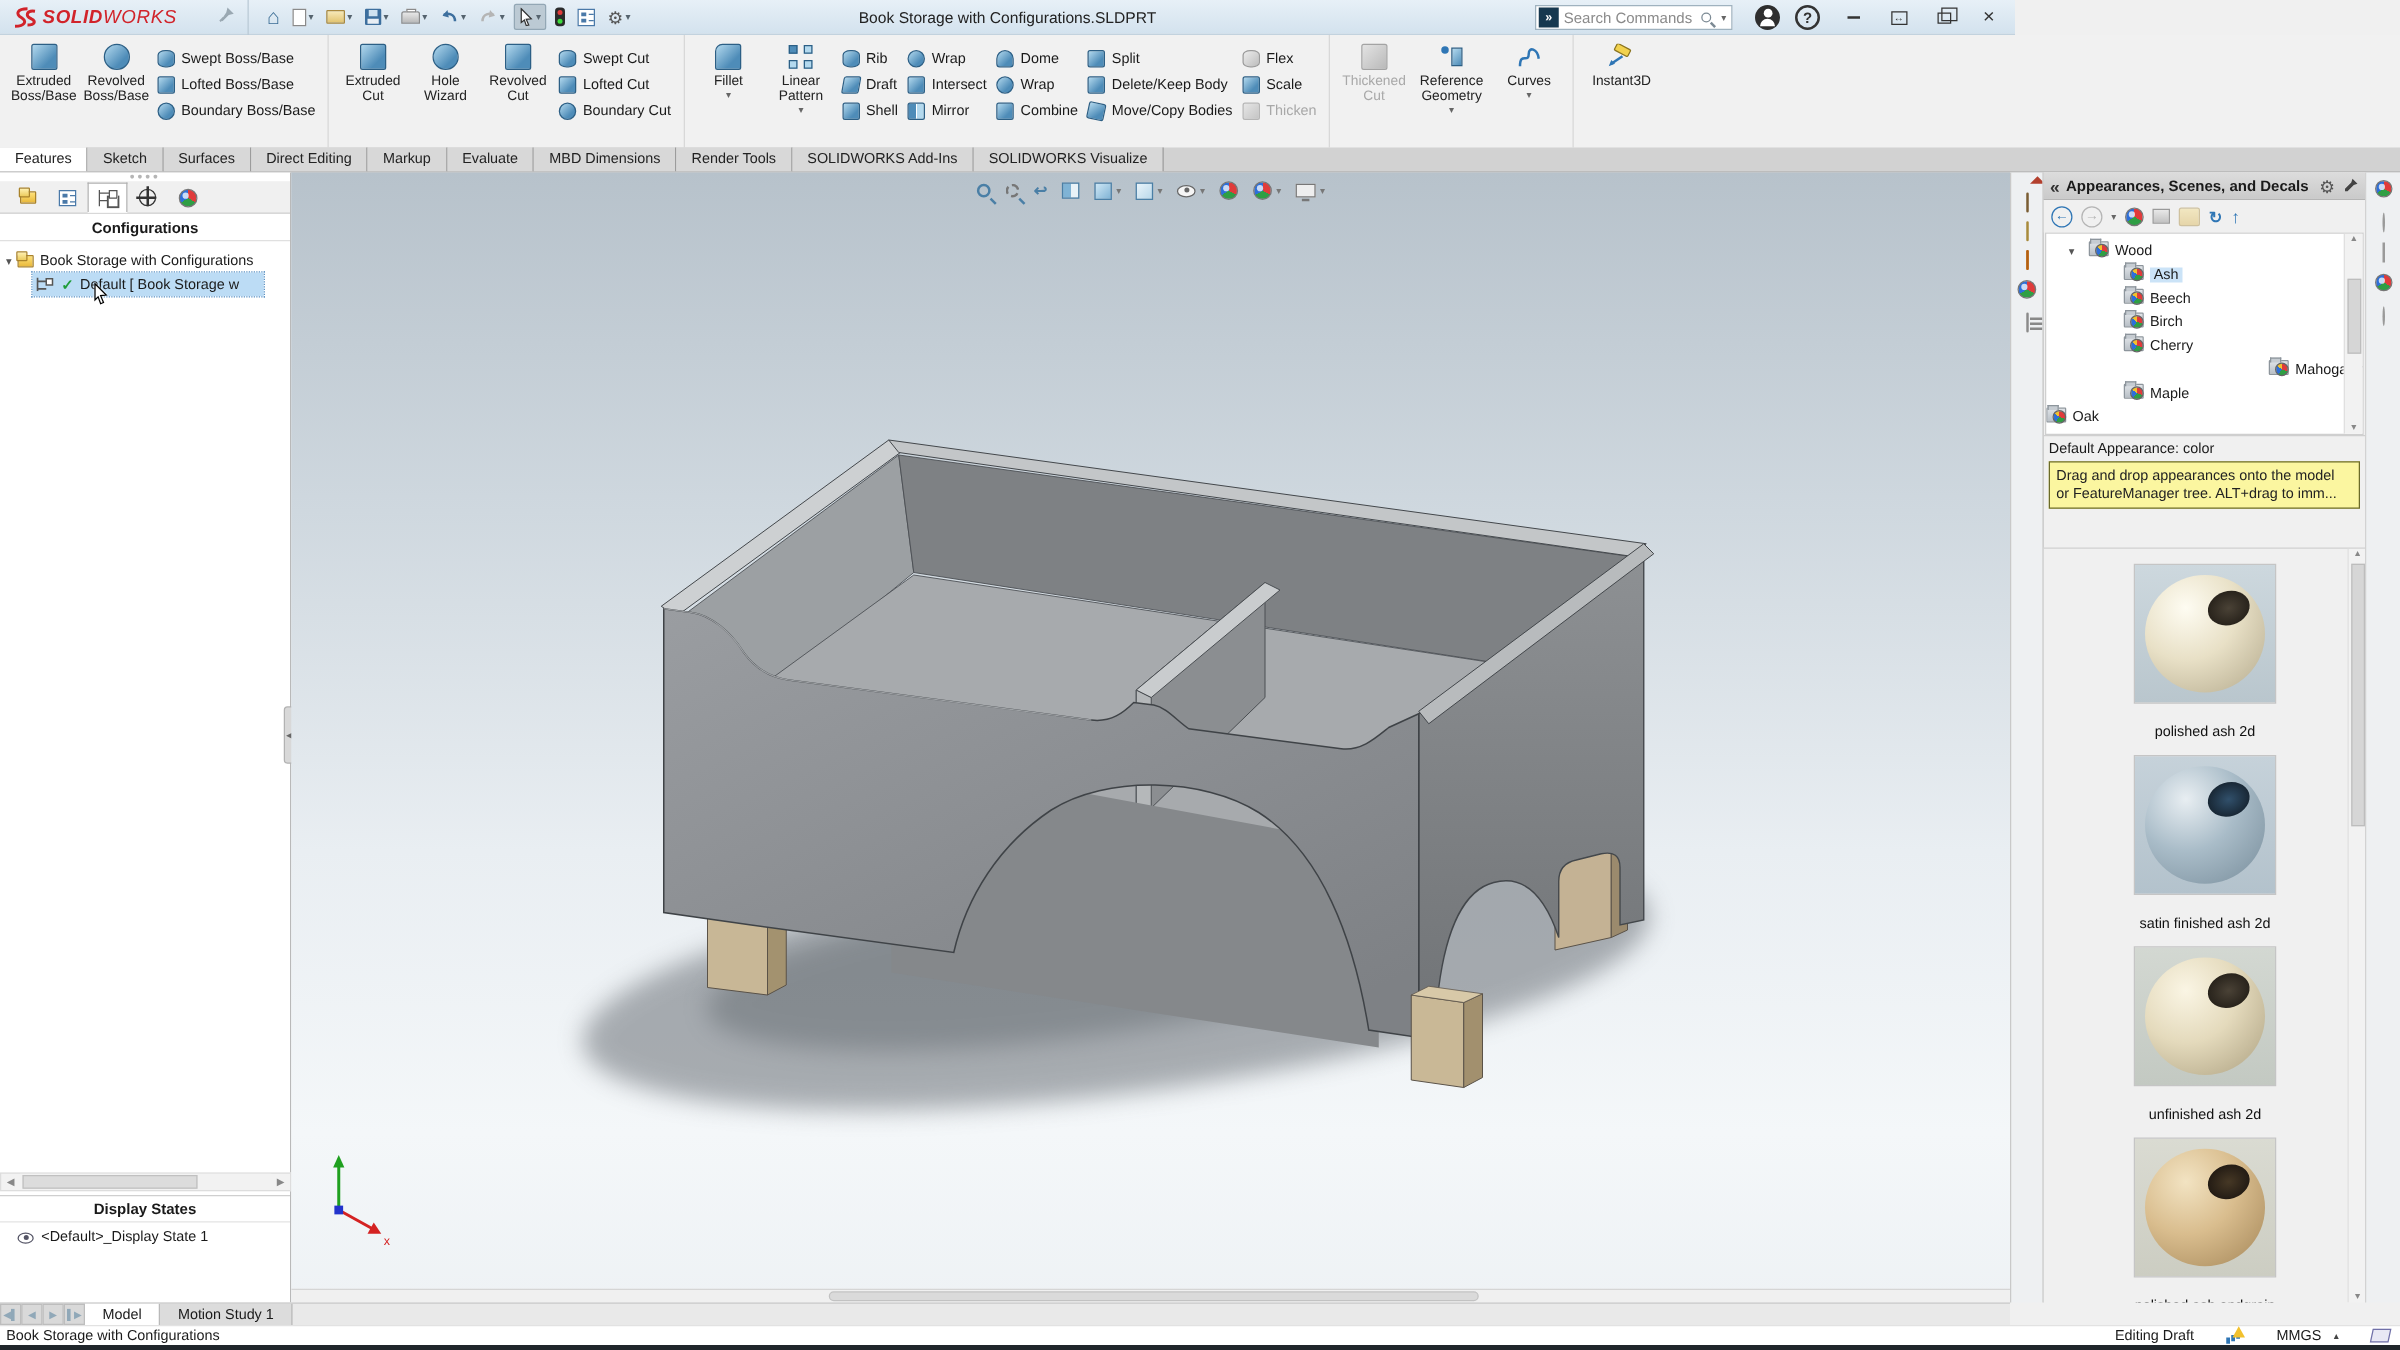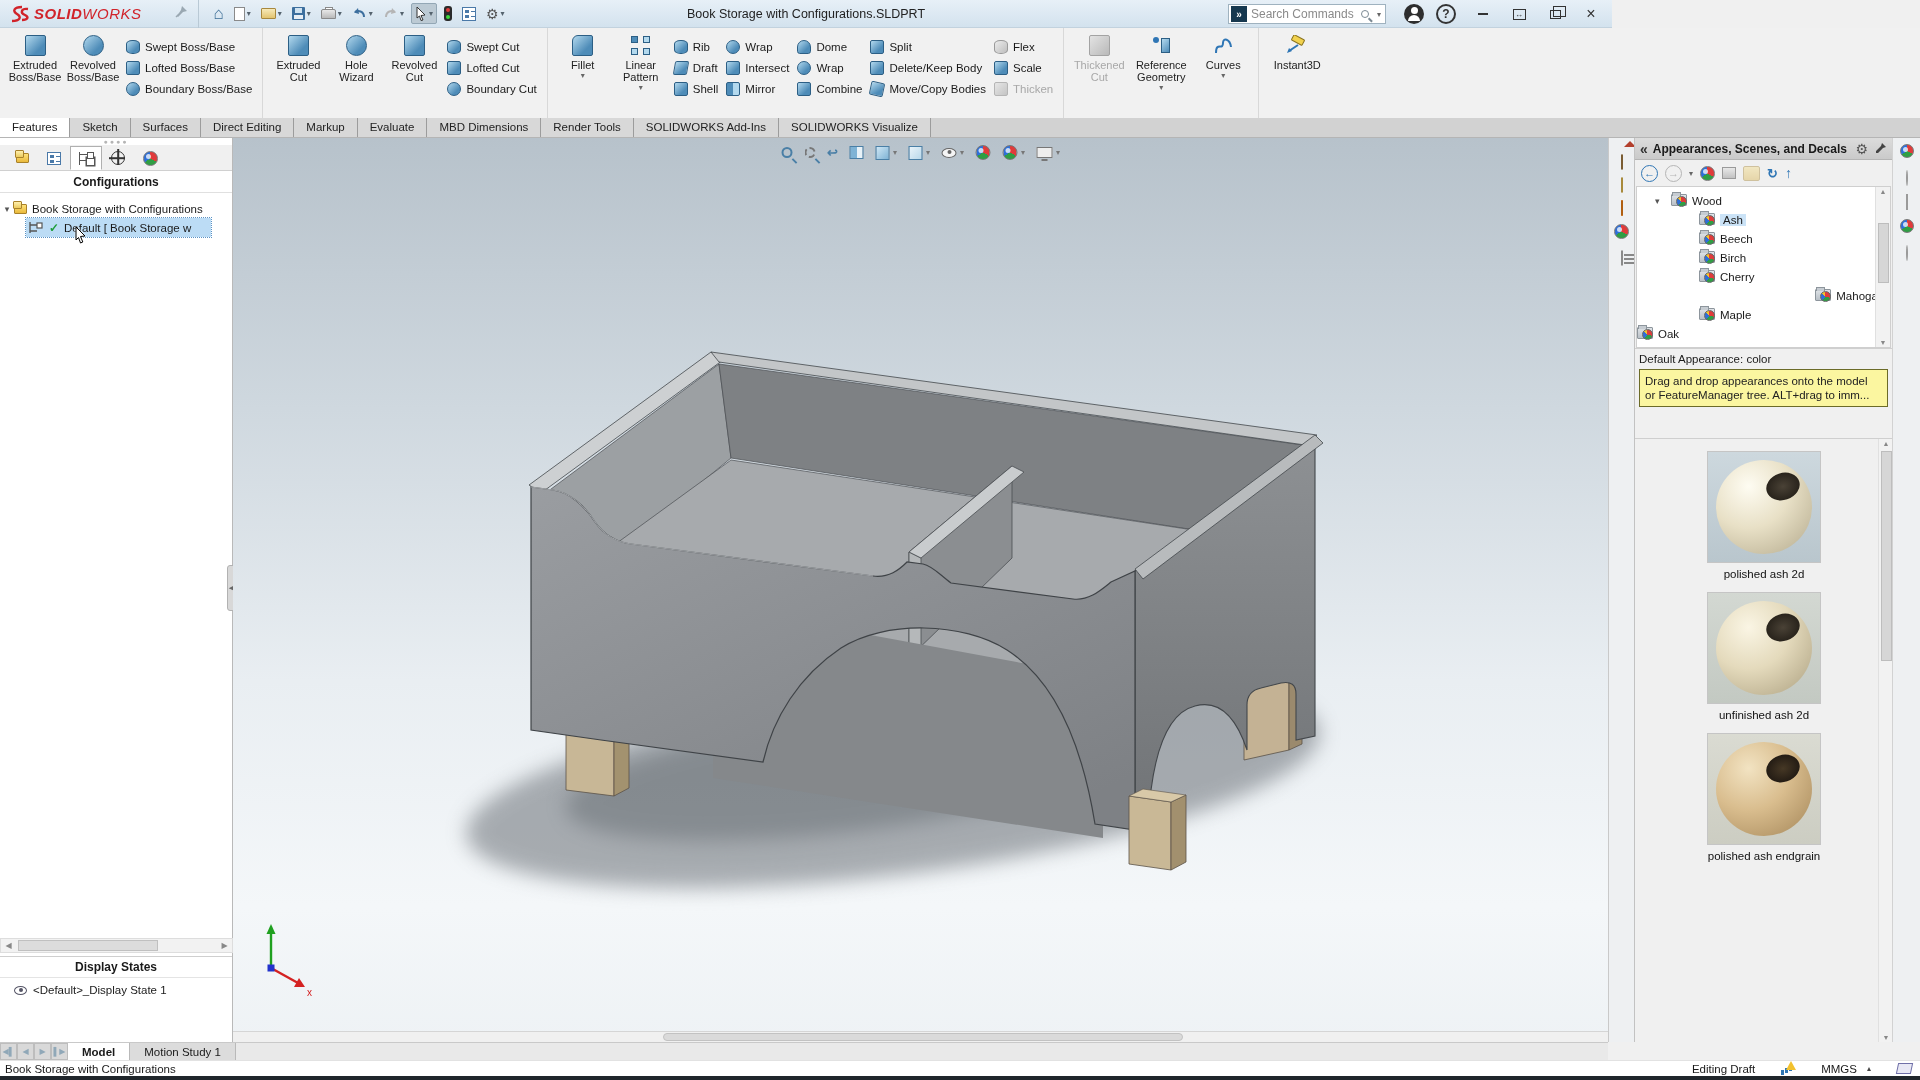--- a/index.html
+++ b/index.html
@@ -155,21 +155,21 @@
   .tp-trow .tw { width:16px; text-align:center; color:#555; font-size:9px; }
   .tp-trow .ic { margin-right:5px; }
   .tp-trow .lab.sel { background:#cbe3f7; padding:0 3px; }
   .vscroll { position:absolute; right:0; top:0; width:15px; height:100%; background:#f2f2f2; border-left:1px solid #e0e0e0; display:flex; flex-direction:column; align-items:center; justify-content:space-between; padding:1px 0;}
   .vscroll .a { font-size:7px; color:#888; }
   .vscroll .vtrack { flex:1; width:13px; position:relative; }
   .vscroll .vthumb { position:absolute; left:1px; width:11px; background:#d6d6d6; border:1px solid #bdbdbd;}
   .tp-defapp { font-size:11.5px; padding:4px 4px 2px 4px; border-top:1px solid #cfcfcf;}
   .tp-tip { margin:2px 4px; background:#fbf6a0; border:1px solid #6b6b28; padding:4px 5px; font-size:11.5px; line-height:14px; color:#222;}
   .tp-thumbs { position:absolute; left:0; top:300px; bottom:0; width:258px; border-top:1px solid #cfcfcf; background:#f0f0f0; overflow:hidden;}
-  .thumb-item { width:226px; display:flex; flex-direction:column; align-items:center; margin:12px auto 0 auto;}
+  .thumb-item { width:226px; display:flex; flex-direction:column; align-items:center; margin:12px auto 0 auto;gap:12px;}
   .thumb-img { width:114px; height:112px; display:flex; align-items:center; justify-content:center; border:1px solid #c5c5c5;}
   .t1 .thumb-img { background:linear-gradient(#cdd8de,#b9c6cd); } 
   .t2 .thumb-img { background:linear-gradient(#c6d2da,#b3c2cc); }
   .t3 .thumb-img { background:linear-gradient(#d3d8d2,#c3c9c2); }
   .t4 .thumb-img { background:linear-gradient(#dadbd2,#cccdc2); }
   .ball { width:96px; height:94px; border-radius:50%; position:relative; }
   .t1 .ball { background:radial-gradient(circle at 34% 28%, #fefcf2, #e8e0c6 45%, #b7ad90 95%); }
   .t2 .ball { background:radial-gradient(circle at 34% 28%, #e8eef2, #a9bcc8 45%, #7b909e 95%); }
   .t3 .ball { background:radial-gradient(circle at 34% 28%, #faf5e4, #e4dabc 45%, #b0a484 95%); }
   .t4 .ball { background:radial-gradient(circle at 34% 28%, #f2e3c2, #d9bd8e 45%, #a8placeholder 95%); background:radial-gradient(circle at 34% 28%, #f2e3c2, #d9bd8e 45%, #a88a5c 95%); }
@@ -182,21 +182,21 @@
   #tp-stripR { position:absolute; left:1892px; top:138px; width:28px; height:904px; background:#eef0f2; border-left:1px solid #d2d2d2; display:flex; flex-direction:column; align-items:center; padding-top:6px;}
   #tp-stripR > div { margin-bottom:10px; }
   .wheel.small { width:14px; height:14px; }
   .grayball { width:14px; height:14px; border-radius:50%; background:radial-gradient(circle at 35% 30%, #eee, #b5b5b5); border:1px solid #9a9a9a;}
   .graybox { width:14px; height:12px; background:linear-gradient(#e8e8e8,#c2c2c2); border:1px solid #9a9a9a;}
 
   
   #bottomtabs { position:absolute; left:0; top:1042px; width:1608px; height:18px; background:#e9e9e9; display:flex; align-items:stretch; border-top:1px solid #c9c9c9;}
   .navsq { width:17px; display:flex; align-items:center; justify-content:center; background:#d9d9d9; border:1px solid #bdbdbd; color:#8aa all; color:#90a8b8; font-size:8px;}
   .mtab { padding:2px 14px; font-size:11.5px; display:flex; align-items:center; border-right:1px solid #b9b9b9;}
-  .mtab.active { background:#fff; font-weight:bold; }
+  .mtab.active { background:#fff; font-weight:normal; }
   .mtab.idle { background:#dcdcdc; }
   #statusbar { position:absolute; left:0; top:1060px; width:1920px; height:16px; background:#fff; display:flex; align-items:center; font-size:11.5px; border-top:1px solid #e2e2e2;}
   #statusbar .left { margin-left:5px; flex:1; }
   #statusbar .right { display:flex; align-items:center; margin-right:8px; }
   #statusbar .right > * { margin-left:26px; }
   .rebuildic { width:14px; height:12px; position:relative; }
   .rebuildic::before { content:""; position:absolute; left:0; bottom:0; width:3px; height:5px; background:#2f76b5; box-shadow:4px -2px 0 #2f76b5, 8px -4px 0 #2f76b5;}
   .rebuildic::after { content:""; position:absolute; right:-1px; top:-2px; border-left:5px solid transparent; border-right:5px solid transparent; border-bottom:9px solid #f2c12e;}
   .units { display:flex; align-items:center; }
   .units .dd { margin-left:10px; color:#444; }
@@ -756,20 +756,26 @@
     <div>Drag and drop appearances onto the model</div>
     <div>or FeatureManager tree.  ALT+drag to imm...</div>
   </div>
   <div class="tp-thumbs">
     <div class="thumb-item t1">
       <div class="thumb-img">
           <div class="ball"></div>
         </div>
       <div class="thumb-label">polished ash 2d</div>
     </div>
+    <div class="thumb-item t2">
+      <div class="thumb-img">
+          <div class="ball"></div>
+        </div>
+      <div class="thumb-label">satin finished ash 2d</div>
+    </div>
     <div class="thumb-item t3">
       <div class="thumb-img">
           <div class="ball"></div>
         </div>
       <div class="thumb-label">unfinished ash 2d</div>
     </div>
     <div class="thumb-item t4">
       <div class="thumb-img">
           <div class="ball"></div>
         </div>

